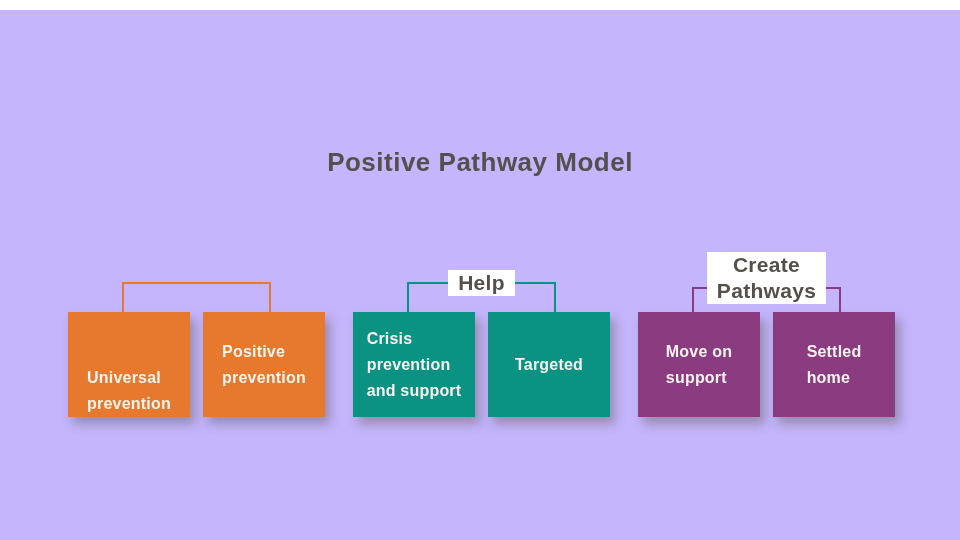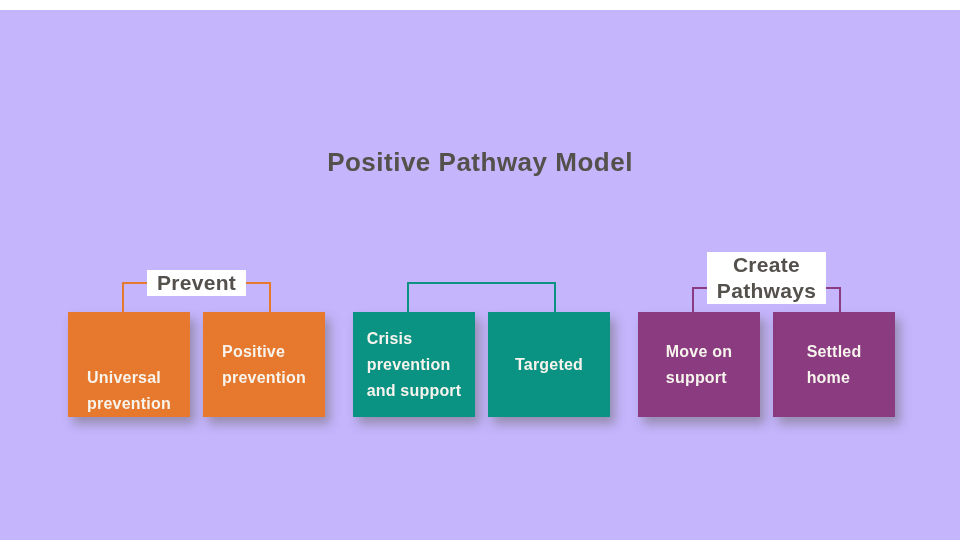--- a/index.html
+++ b/index.html
@@ -49,37 +49,37 @@
 </head>
 <body>
 
 <div class="slide">
   <h1 class="title" style="color: rgb(84, 80, 75);">Positive Pathway Model</h1>
 
   <div class="group g1">
     <div class="hline" style="background-color: rgb(230, 121, 46);"></div>
     <div class="vline l" style="background-color: rgb(230, 121, 46);"></div>
     <div class="vline r" style="background-color: rgb(230, 121, 46);"></div>
-    <div class="label-wrap">
-      <span class="glabel" style="color: rgb(84, 80, 75);">Prevent</span>
-    </div>
     <div class="box b1" style="background-color: rgb(230, 121, 46); align-items: flex-end;">
       <div class="box-text" style="color: rgb(247, 244, 237);">Universal
 prevention</div>
     </div>
     <div class="box b2" style="background-color: rgb(230, 121, 46);">
       <div class="box-text" style="color: rgb(247, 244, 237);">Positive
 prevention</div>
     </div>
   </div>
 
   <div class="group g2">
     <div class="hline" style="background-color: rgb(10, 146, 131);"></div>
     <div class="vline l" style="background-color: rgb(10, 146, 131);"></div>
     <div class="vline r" style="background-color: rgb(10, 146, 131);"></div>
+    <div class="label-wrap">
+      <span class="glabel" style="color: rgb(84, 80, 75);">Help</span>
+    </div>
     <div class="box b1" style="background-color: rgb(10, 146, 131);">
       <div class="box-text" style="color: rgb(247, 244, 237);">Crisis
 prevention
 and support</div>
     </div>
     <div class="box b2" style="background-color: rgb(10, 146, 131);">
       <div class="box-text" style="color: rgb(247, 244, 237);">Targeted</div>
     </div>
   </div>
 

